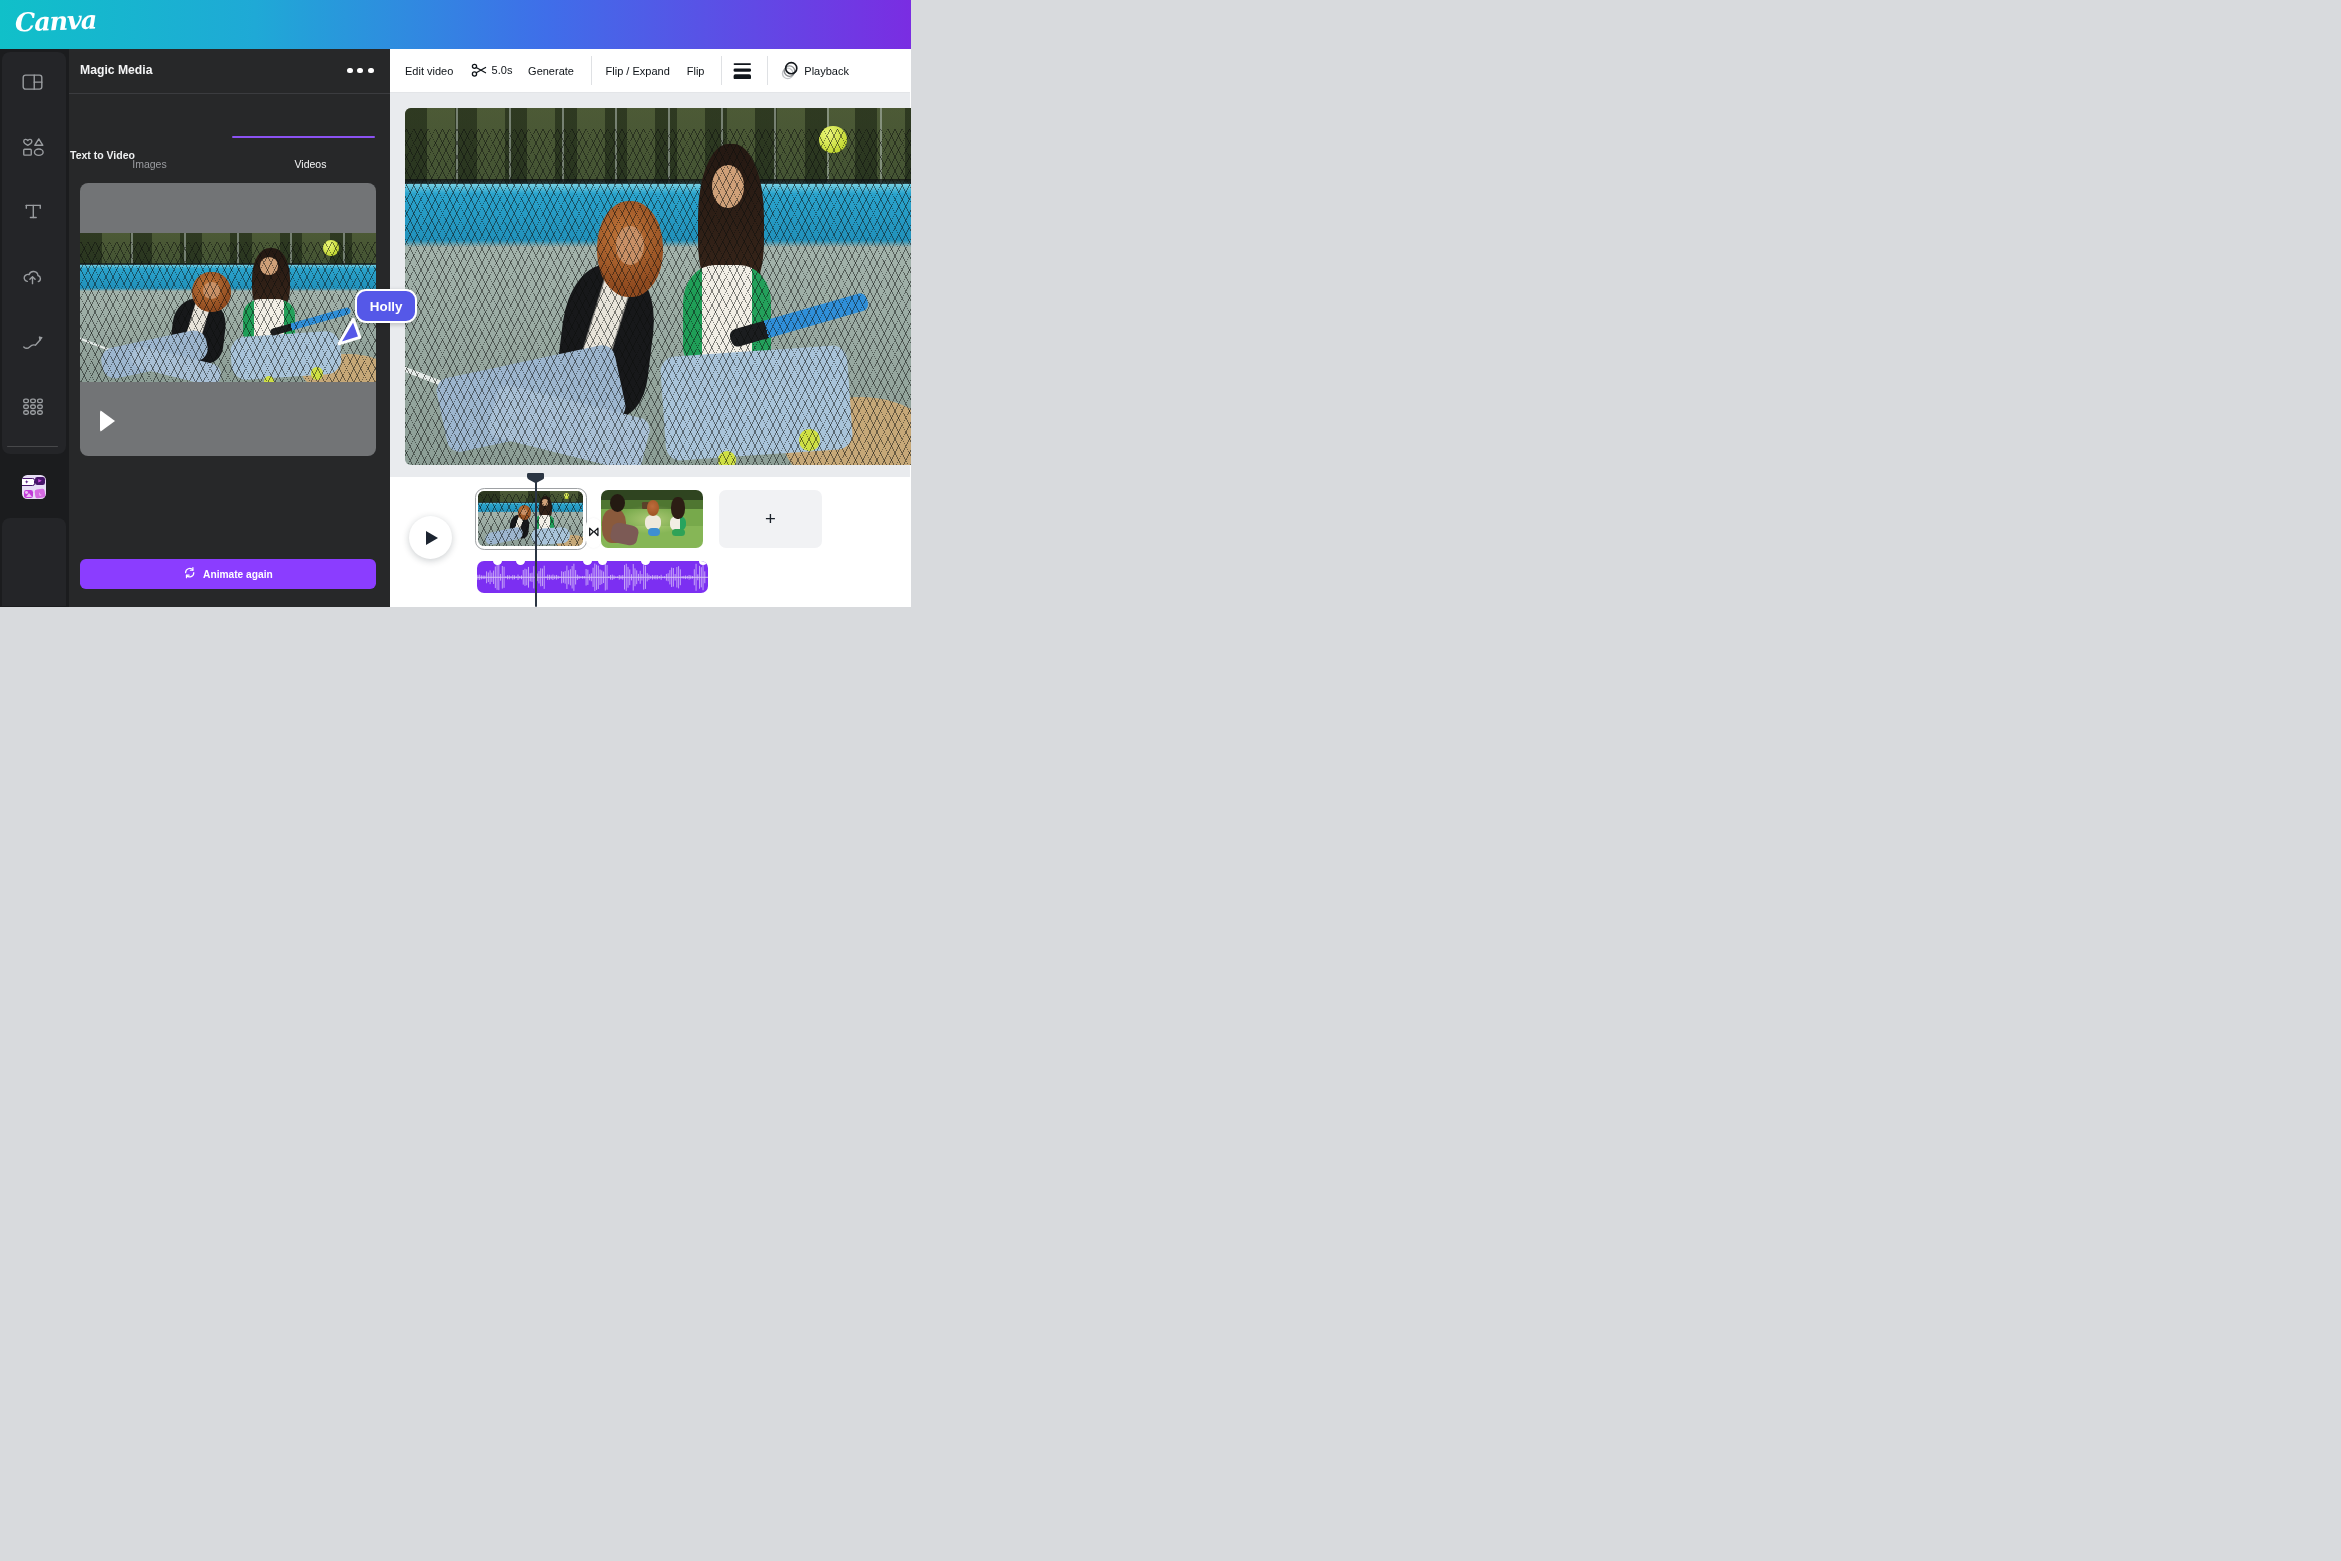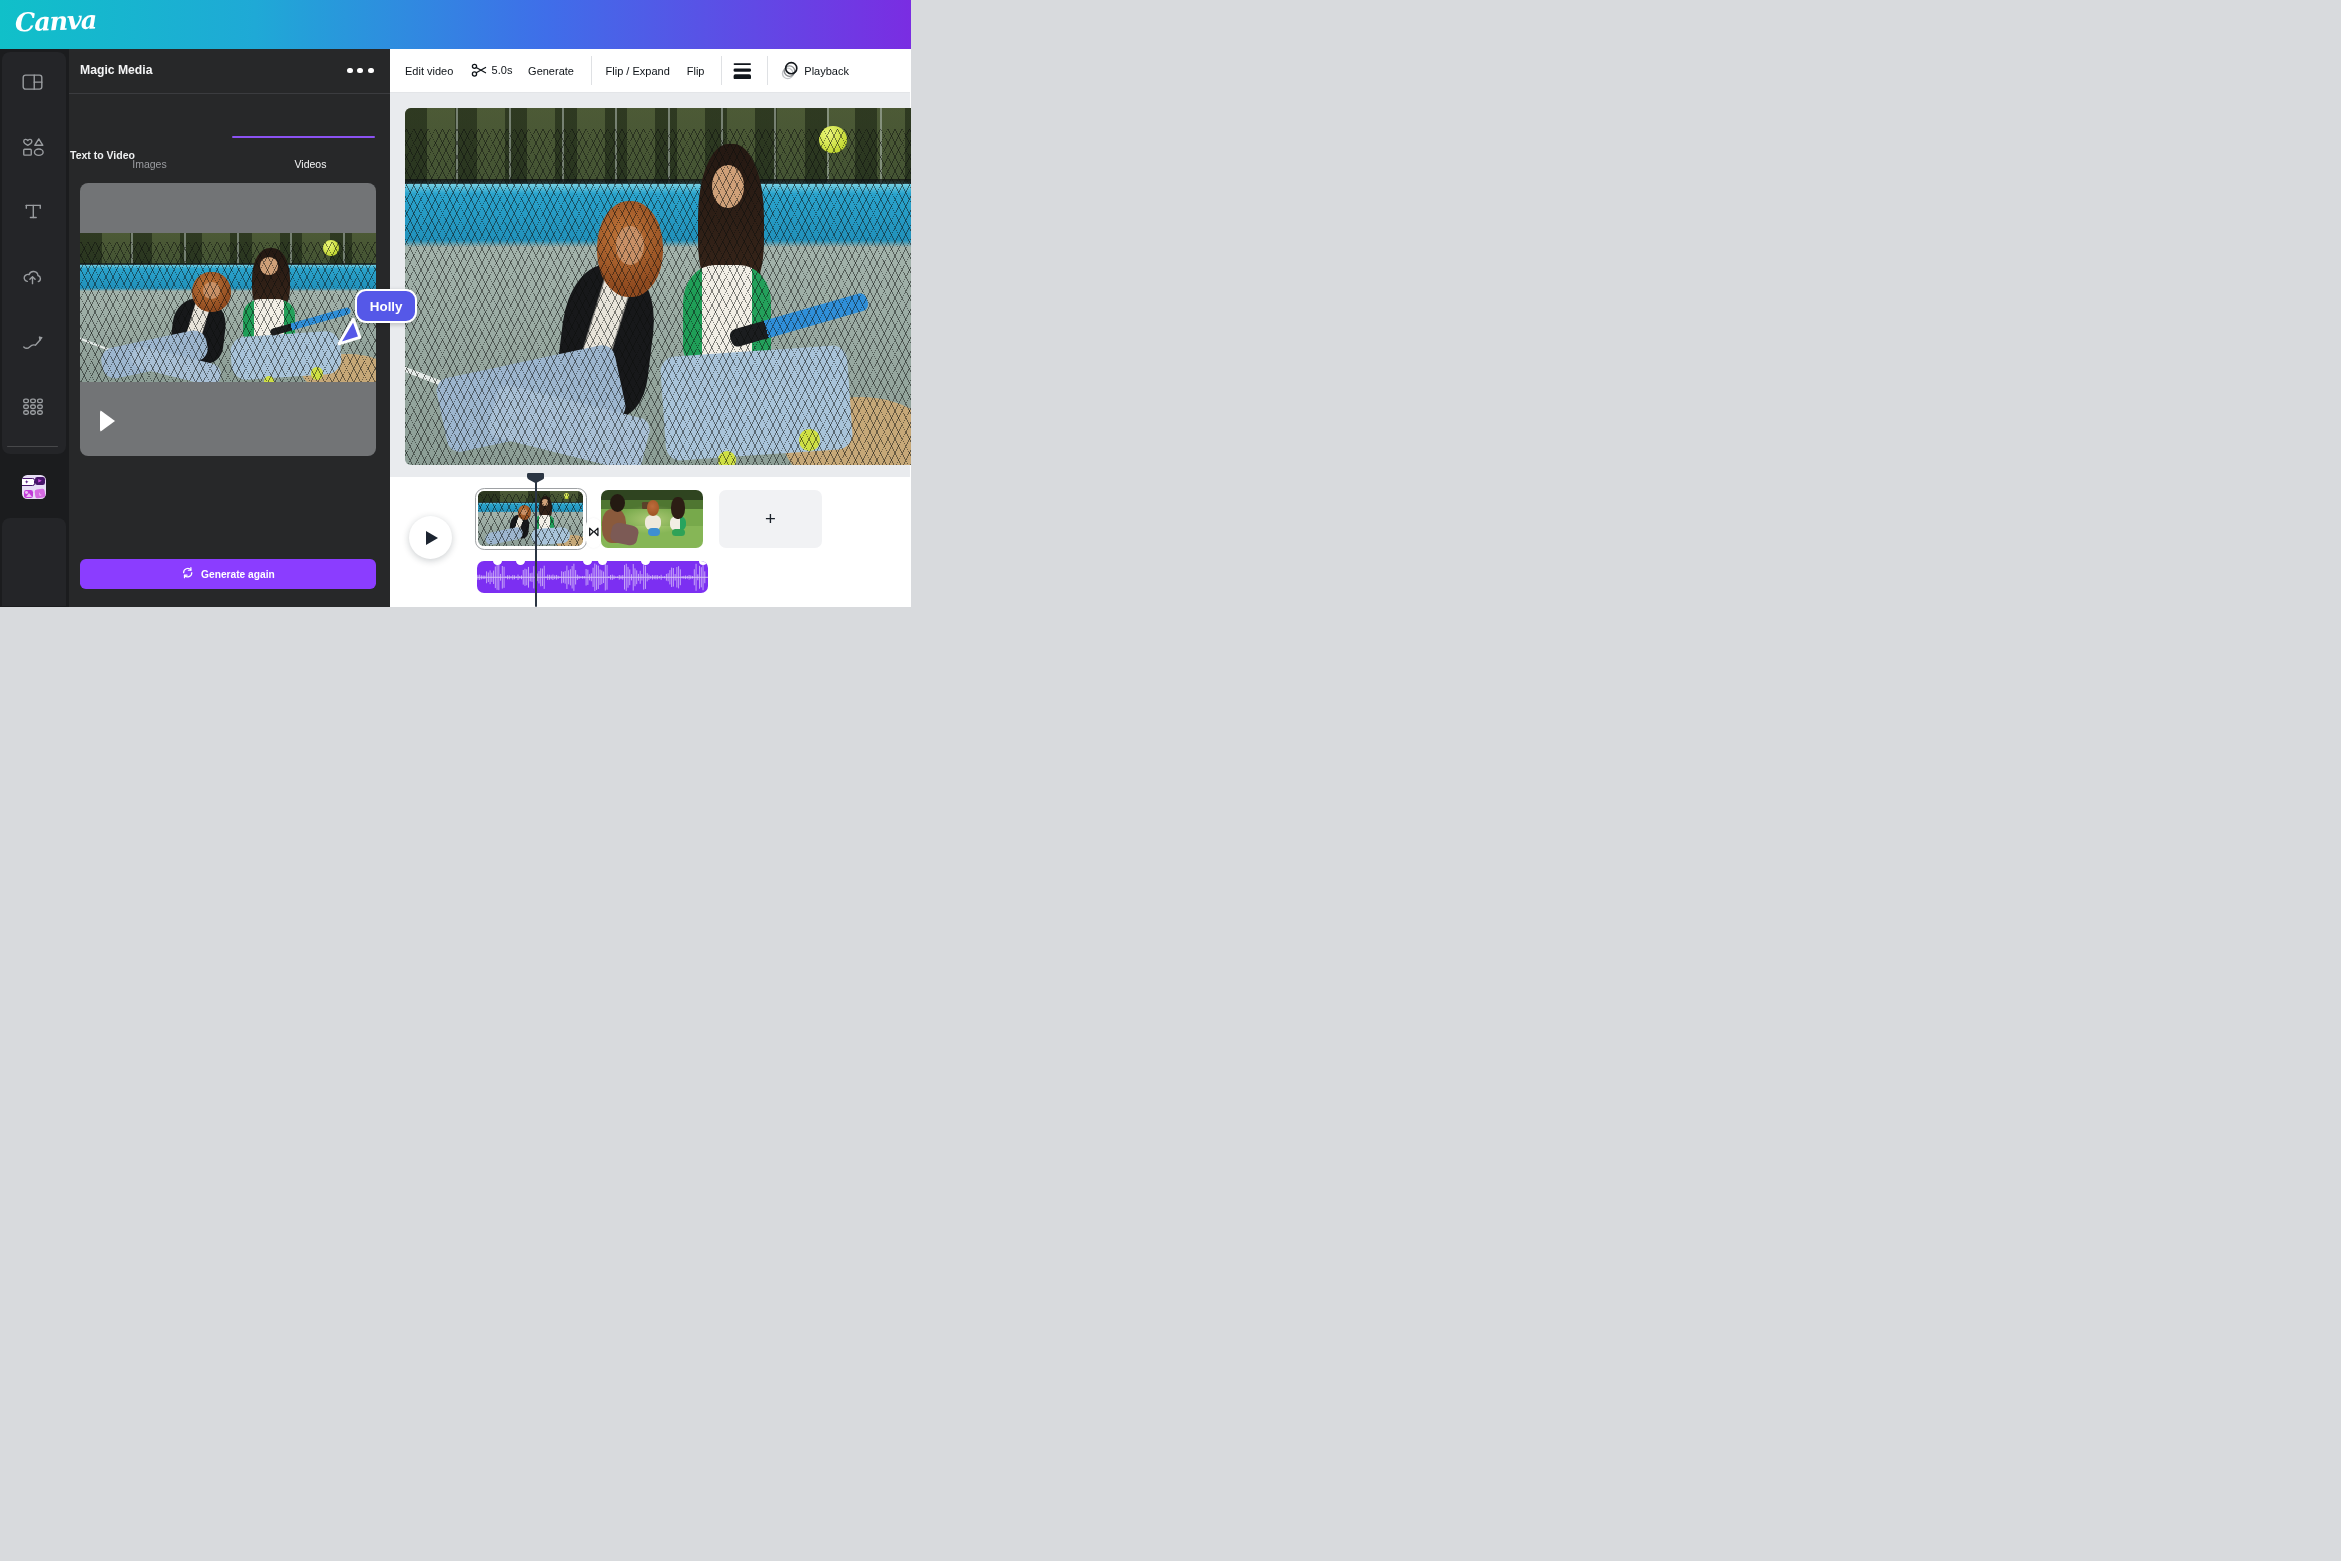--- a/index.html
+++ b/index.html
@@ -289,21 +289,21 @@
 
     <button class="generate-btn">
       <span>
         <svg width="13.4" height="13.4" viewBox="0 0 23 23">
           <path d="M4.5,11.5 A7,7 0 0 1 17,7"></path>
             <polyline points="17,2.8 17,7.3 12.6,7.3"></polyline>
           <path d="M18.5,11.5 A7,7 0 0 1 6,16"></path>
             <polyline points="6,20.2 6,15.7 10.4,15.7"></polyline>
         </svg>
       </span>
-      <span>Generate again</span>
+      <span>Animate again</span>
     </button>
   </div>
 
   <div class="toolbar">
     <button class="tb-btn" style="margin-right:17.4px;">Edit video</button>
     <div class="tb-group" style="margin-right:15.7px;">
       <span class="tb-icon">
         <svg width="16.3" height="16.3" viewBox="0 0 28 28" stroke="#0e1318" fill="none" stroke-width="2.2" stroke-linecap="round">
           <circle cx="6" cy="7.5" r="3.6"></circle>
             <circle cx="6" cy="20.5" r="3.6"></circle>

